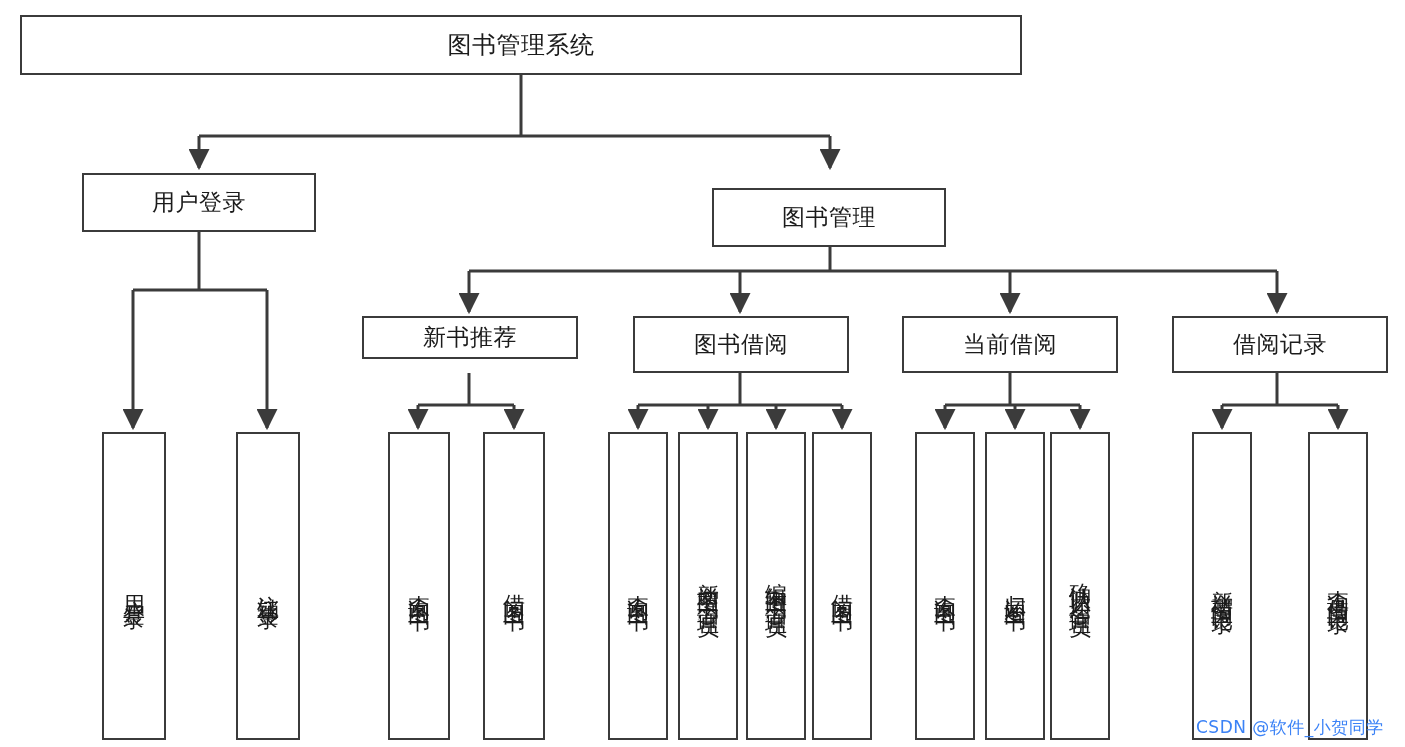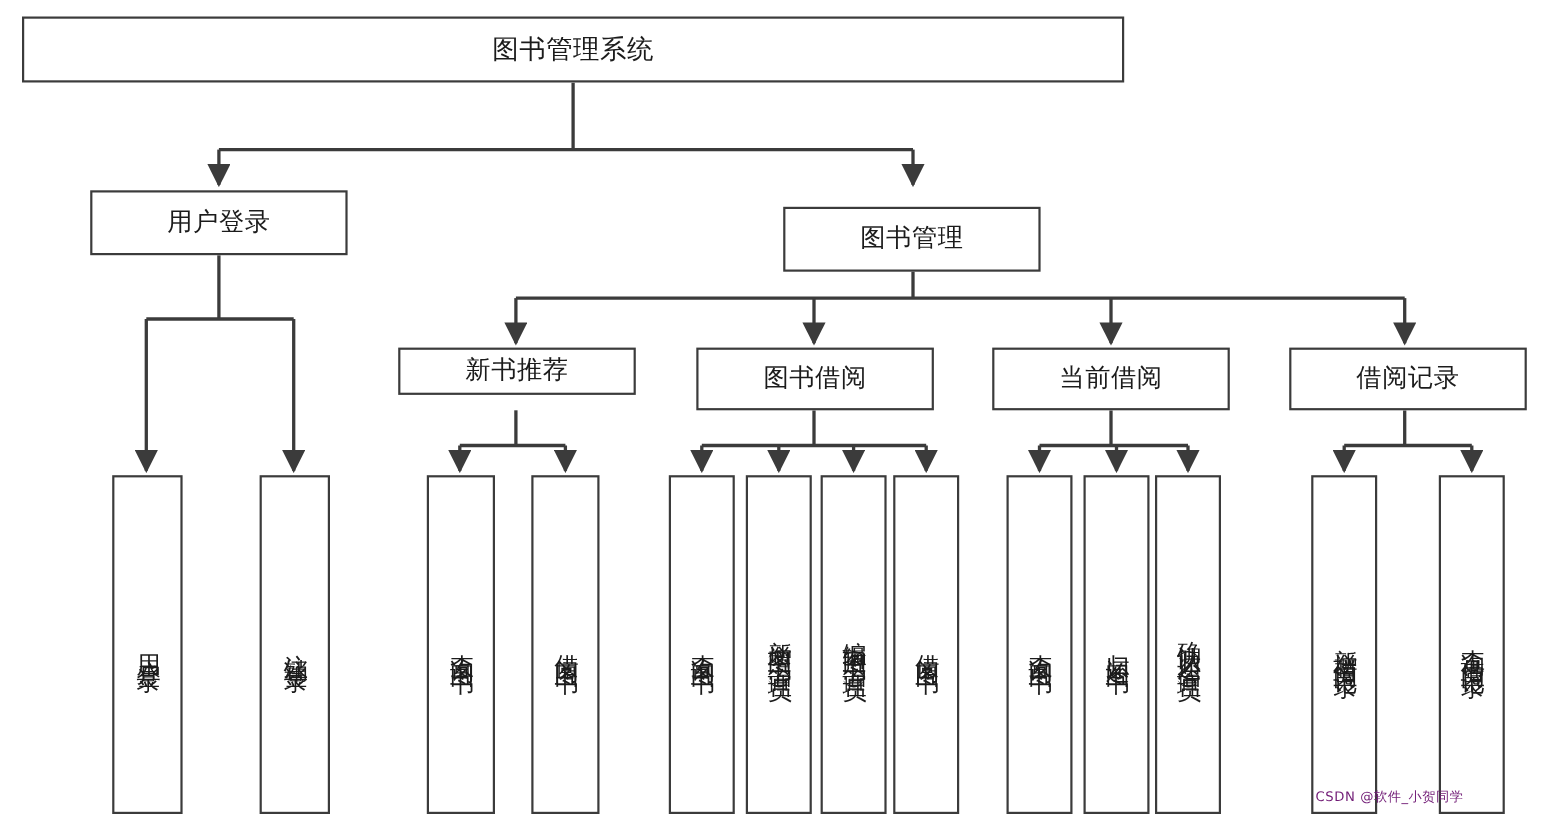--- a/index.html
+++ b/index.html
@@ -50,22 +50,22 @@
     white-space: nowrap;
     padding-top: 2px;
   }
   .root-node {
     font-size: 24px;
   }
   #watermark {
     position: absolute;
     left: 1196px;
     top: 716px;
-    font-size: 12px;
-    color: #701a75;
+    font-size: 17px;
+    color: #3b82f6;
     white-space: nowrap;
     letter-spacing: 0.5px;
   }
 </style>
 </head>
 <body>
 
 <div id="diagram-root">
 
   <svg id="edge-layer" viewBox="0 0 1405 747" xmlns="http://www.w3.org/2000/svg">

